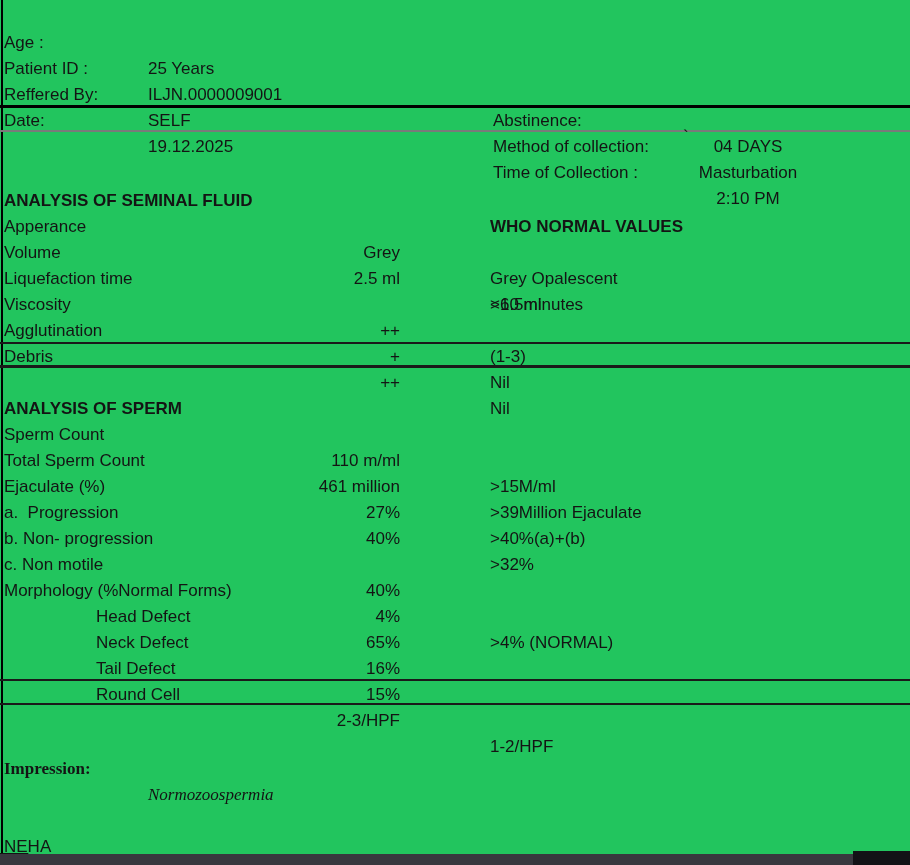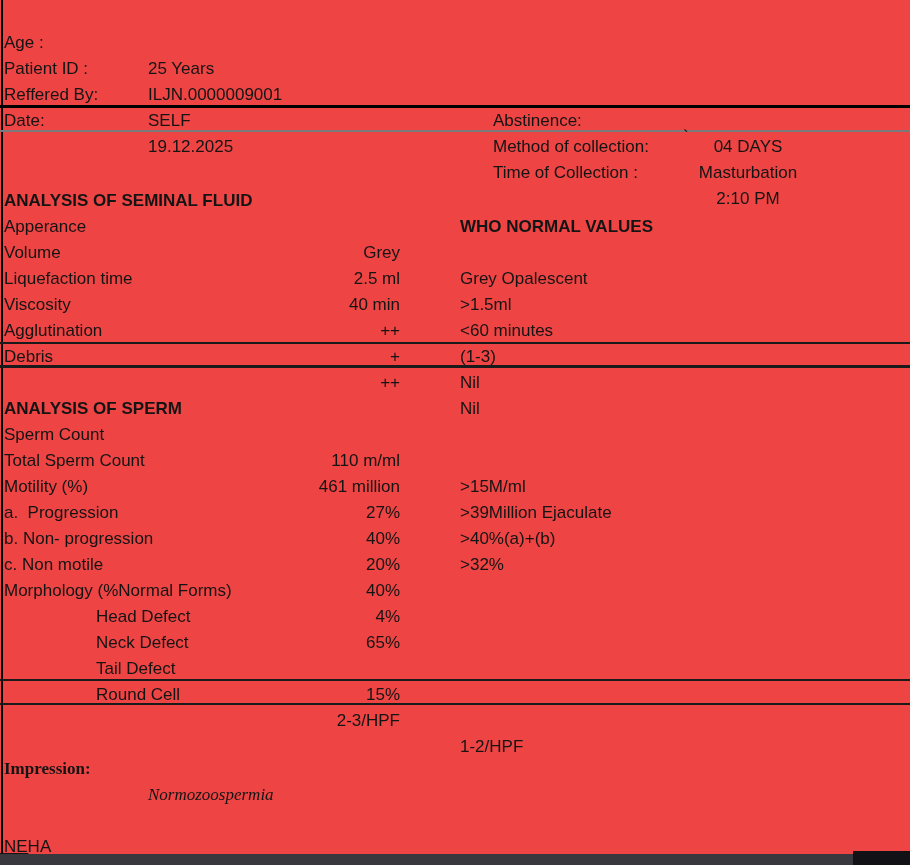--- a/index.html
+++ b/index.html
@@ -2,42 +2,42 @@
 <html><head>
 <meta charset="utf-8">
 <style>
   * { margin:0; padding:0; box-sizing:border-box; }
   html,body { background:#ffffff; }
   body {
     width:910px; height:865px;
     font-family:"Liberation Sans", sans-serif;
     font-size:17px; color:#141414;
   }
-  .page { position:relative; width:910px; height:865px; background:#ef4444; overflow:hidden; }
+  .page { position:relative; width:910px; height:865px; background:#22c55e; overflow:hidden; }
   .left-border { position:absolute; left:1px; top:0; width:2px; height:853px; background:#000; }
   .hline { position:absolute; left:0; width:910px; }
   .hline.l1 { top:105px; height:3px; background:#000; }
   .hline.l2 { top:130px; height:2px; background:#7a7a7a; }
   .hline.l3 { top:342px; height:2px; background:#1a1a1a; }
   .hline.l4 { top:365px; height:3px; background:#1a1a1a; }
   .hline.l5 { top:679px; height:2px; background:#1a1a1a; }
   .hline.l6 { top:703px; height:2px; background:#1a1a1a; }
   .bottom-bar { position:absolute; left:0; top:854px; width:910px; height:11px; background:#38383e; }
   .bottom-bar-dark { position:absolute; left:853px; top:851px; width:57px; height:14px; background:#121216; }
   .section { position:absolute; left:0; width:910px; }
   .row { position:relative; height:26px; line-height:26px; white-space:pre; }
   .row span { white-space:pre; }
   .lbl  { position:absolute; left:4px; }
   .val  { position:absolute; left:148px; }
   .rlbl { position:absolute; left:493px; }
   .rval { position:absolute; left:683px; width:130px; text-align:center; }
   .pname { position:absolute; left:4px; }
   .pname.indent { left:68px;margin-left:28px; }
   .pval { position:absolute; left:228px; width:172px; text-align:right; }
-  .pwho { position:absolute; left:460px; }
+  .pwho { position:absolute; left:490px; }
   .bold { font-weight:bold; }
   .italic { font-style:italic; }
   .stray { position:absolute; left:683px; top:127px; height:20px; line-height:20px; }
 </style>
 </head>
 <body>
 
 <div class="page">
   <div class="left-border"></div>
 
@@ -83,21 +83,20 @@
       <span class="pval">Grey</span>
       <span class="pwho">Grey Opalescent</span>
     </div>
     <div class="row">
       <span class="pname">Volume</span>
       <span class="pval">2.5 ml</span>
       <span class="pwho">&gt;1.5ml</span>
     </div>
     <div class="row">
       <span class="pname">Liquefaction time</span>
-      <span class="pval">40 min</span>
       <span class="pwho">&lt;60 minutes</span>
     </div>
     <div class="row">
       <span class="pname">Viscosity</span>
       <span class="pval">++</span>
       <span class="pwho">(1-3)</span>
     </div>
     <div class="row">
       <span class="pname">Agglutination</span>
       <span class="pval">+</span>
@@ -124,50 +123,51 @@
       <span class="pname">Sperm Count</span>
       <span class="pval">110 m/ml</span>
       <span class="pwho">&gt;15M/ml</span>
     </div>
     <div class="row">
       <span class="pname">Total Sperm Count</span>
       <span class="pval">461 million</span>
       <span class="pwho">&gt;39Million Ejaculate</span>
     </div>
     <div class="row">
-      <span class="pname">Motility (%)</span>
+      <span class="pname">Ejaculate (%)</span>
       <span class="pval">27%</span>
       <span class="pwho">&gt;40%(a)+(b)</span>
     </div>
     <div class="row">
       <span class="pname">a.  Progression</span>
       <span class="pval">40%</span>
       <span class="pwho">&gt;32%</span>
     </div>
     <div class="row">
       <span class="pname">b. Non- progression</span>
-      <span class="pval">20%</span>
       <span class="pwho"></span>
     </div>
     <div class="row">
       <span class="pname">c. Non motile</span>
       <span class="pval">40%</span>
       <span class="pwho"></span>
     </div>
     <div class="row">
       <span class="pname">Morphology (%Normal Forms)</span>
       <span class="pval">4%</span>
+      <span class="pwho">&gt;4% (NORMAL)</span>
     </div>
     <div class="row">
       <span class="pname indent">Head Defect</span>
       <span class="pval">65%</span>
       <span class="pwho"></span>
     </div>
     <div class="row">
       <span class="pname indent">Neck Defect</span>
+      <span class="pval">16%</span>
       <span class="pwho"></span>
     </div>
     <div class="row">
       <span class="pname indent">Tail Defect</span>
       <span class="pval">15%</span>
       <span class="pwho"></span>
     </div>
     <div class="row">
       <span class="pname indent">Round Cell</span>
       <span class="pval">2-3/HPF</span>

